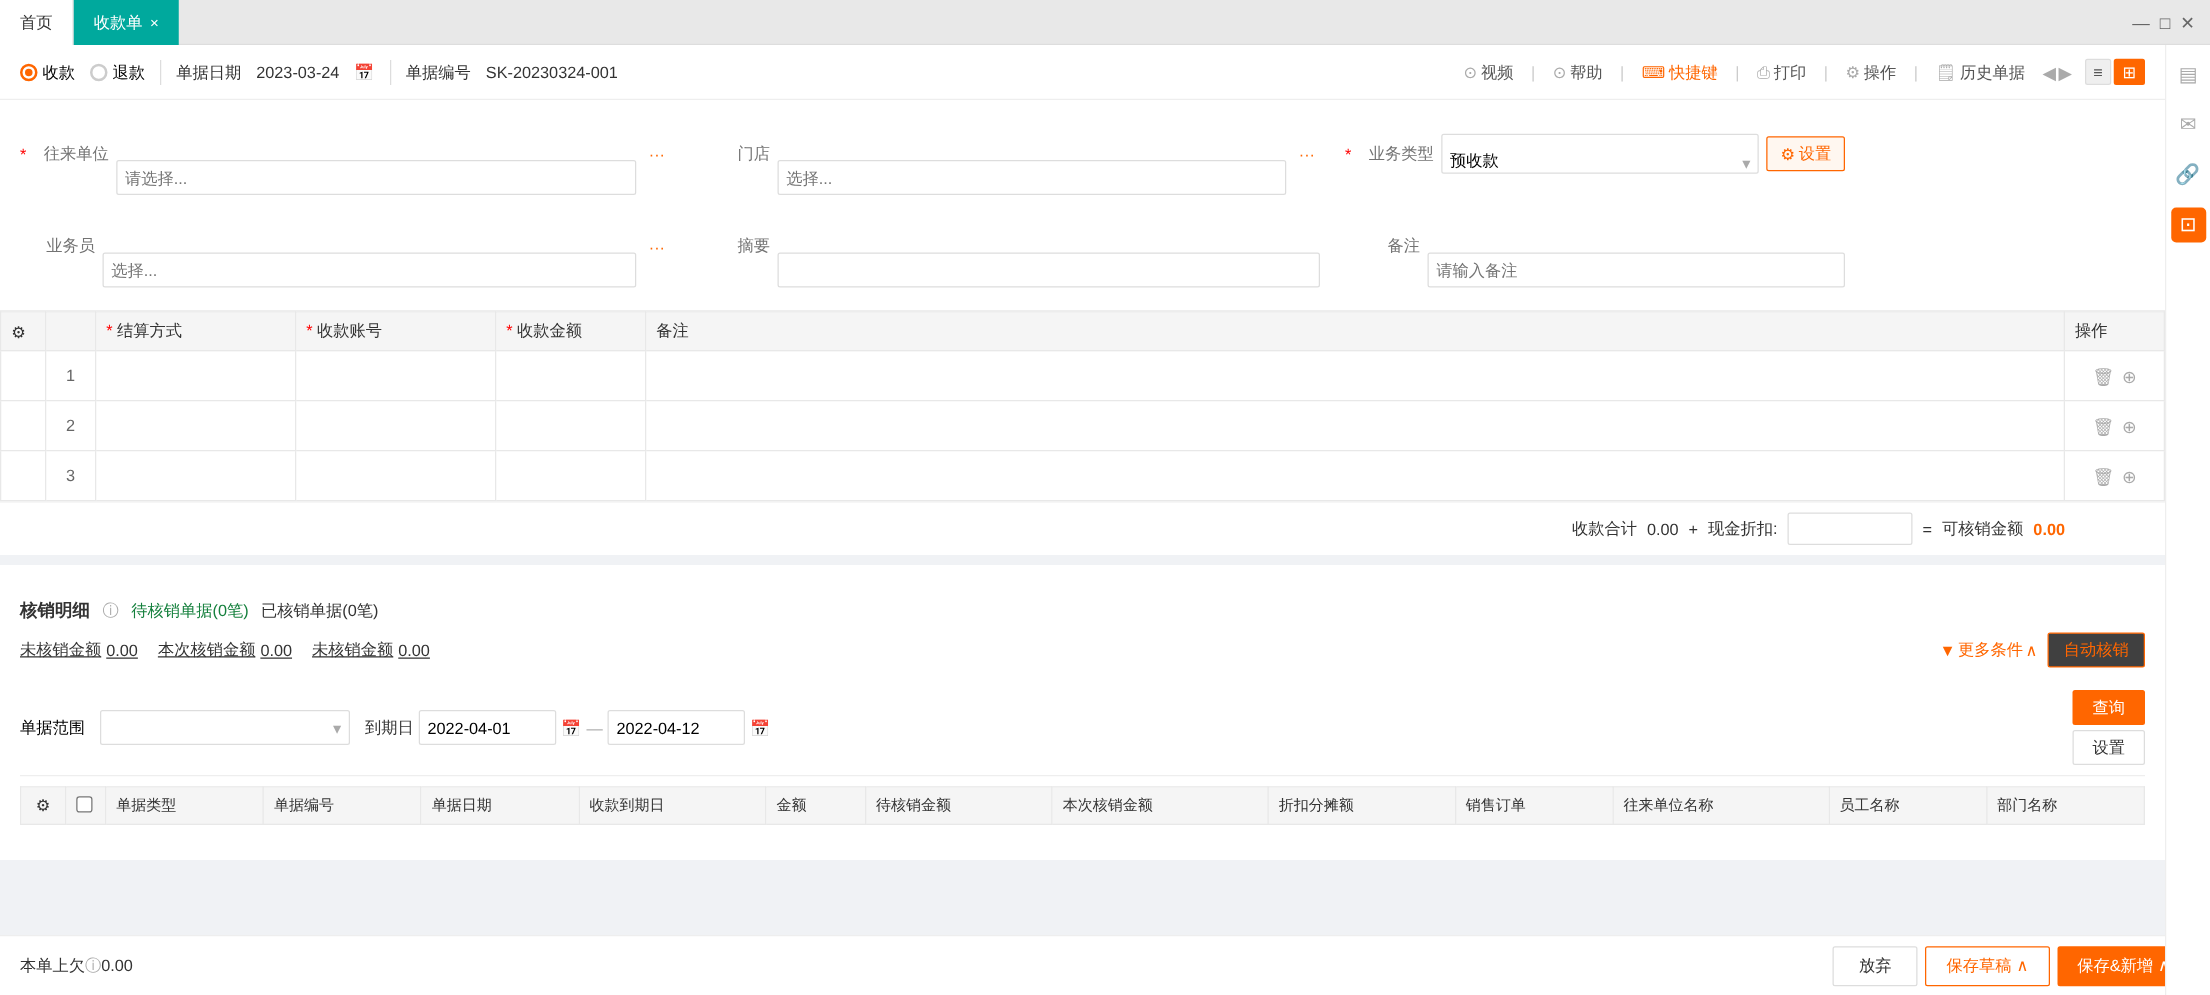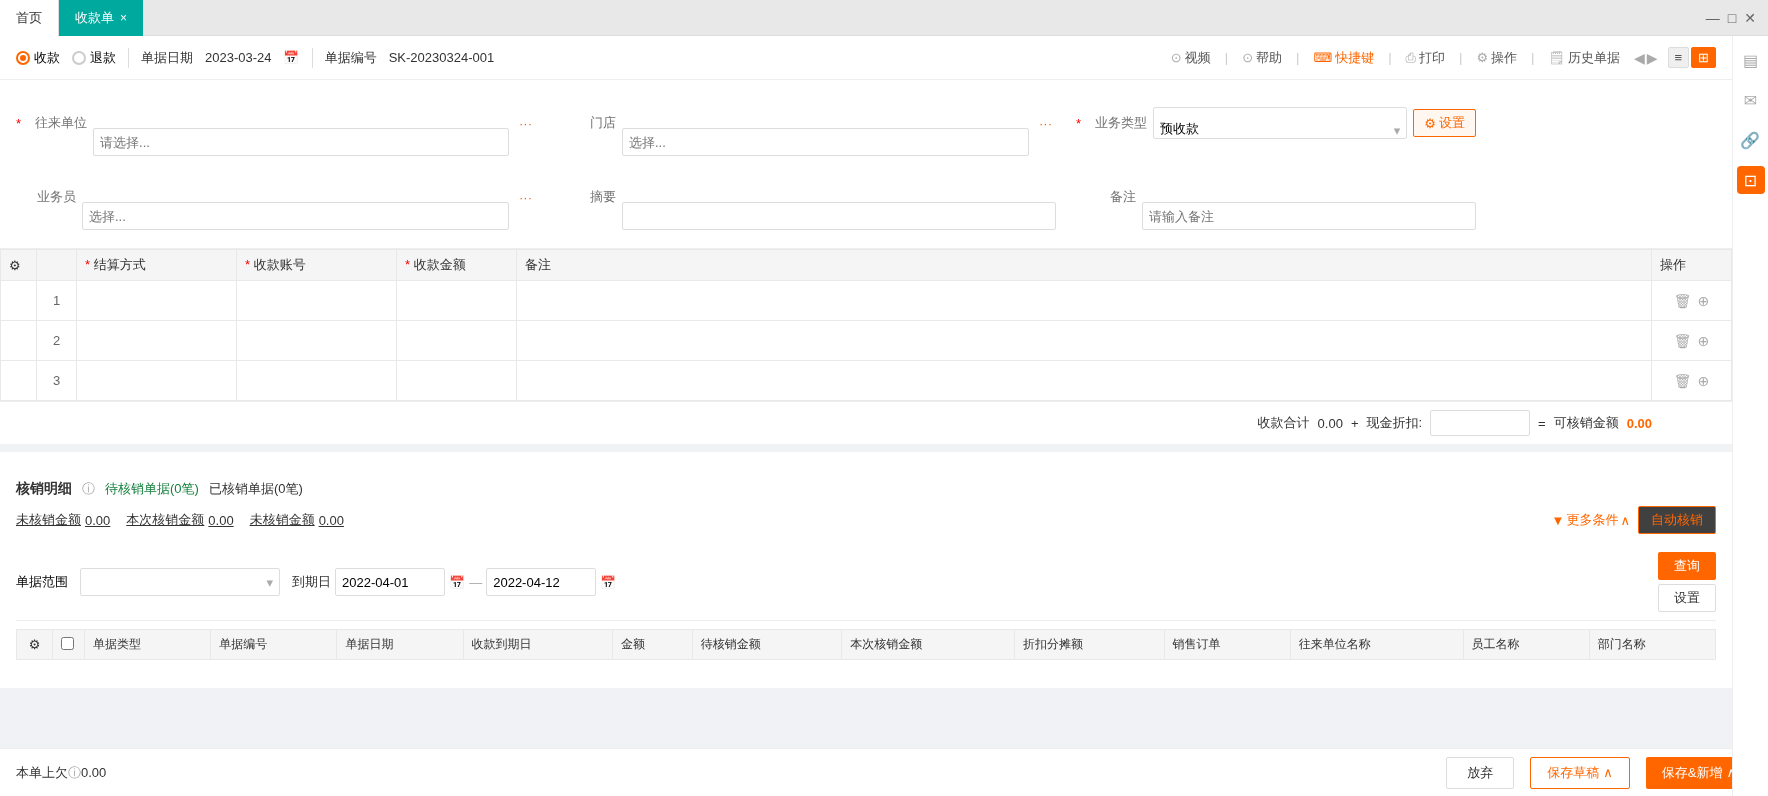--- a/index.html
+++ b/index.html
@@ -279,21 +279,21 @@
       right: 0;
       height: 48px;
       background: #fff;
       border-top: 1px solid #eee;
       display: flex;
       align-items: center;
       padding: 0 16px;
       gap: 12px;
     }
     .footer-info { display: flex; align-items: center; gap: 0; color: #333; }
-    .footer-actions { margin-left: auto; display: flex; gap: 16px; }
+    .footer-actions { margin-left: auto; display: flex; gap: 6px; }
     .btn-abandon {
       background: #fff;
       border: 1px solid #ddd;
       color: #333;
       padding: 6px 20px;
       border-radius: 2px;
       cursor: pointer;
       font-size: 13px;
     }
     .btn-save-draft {

